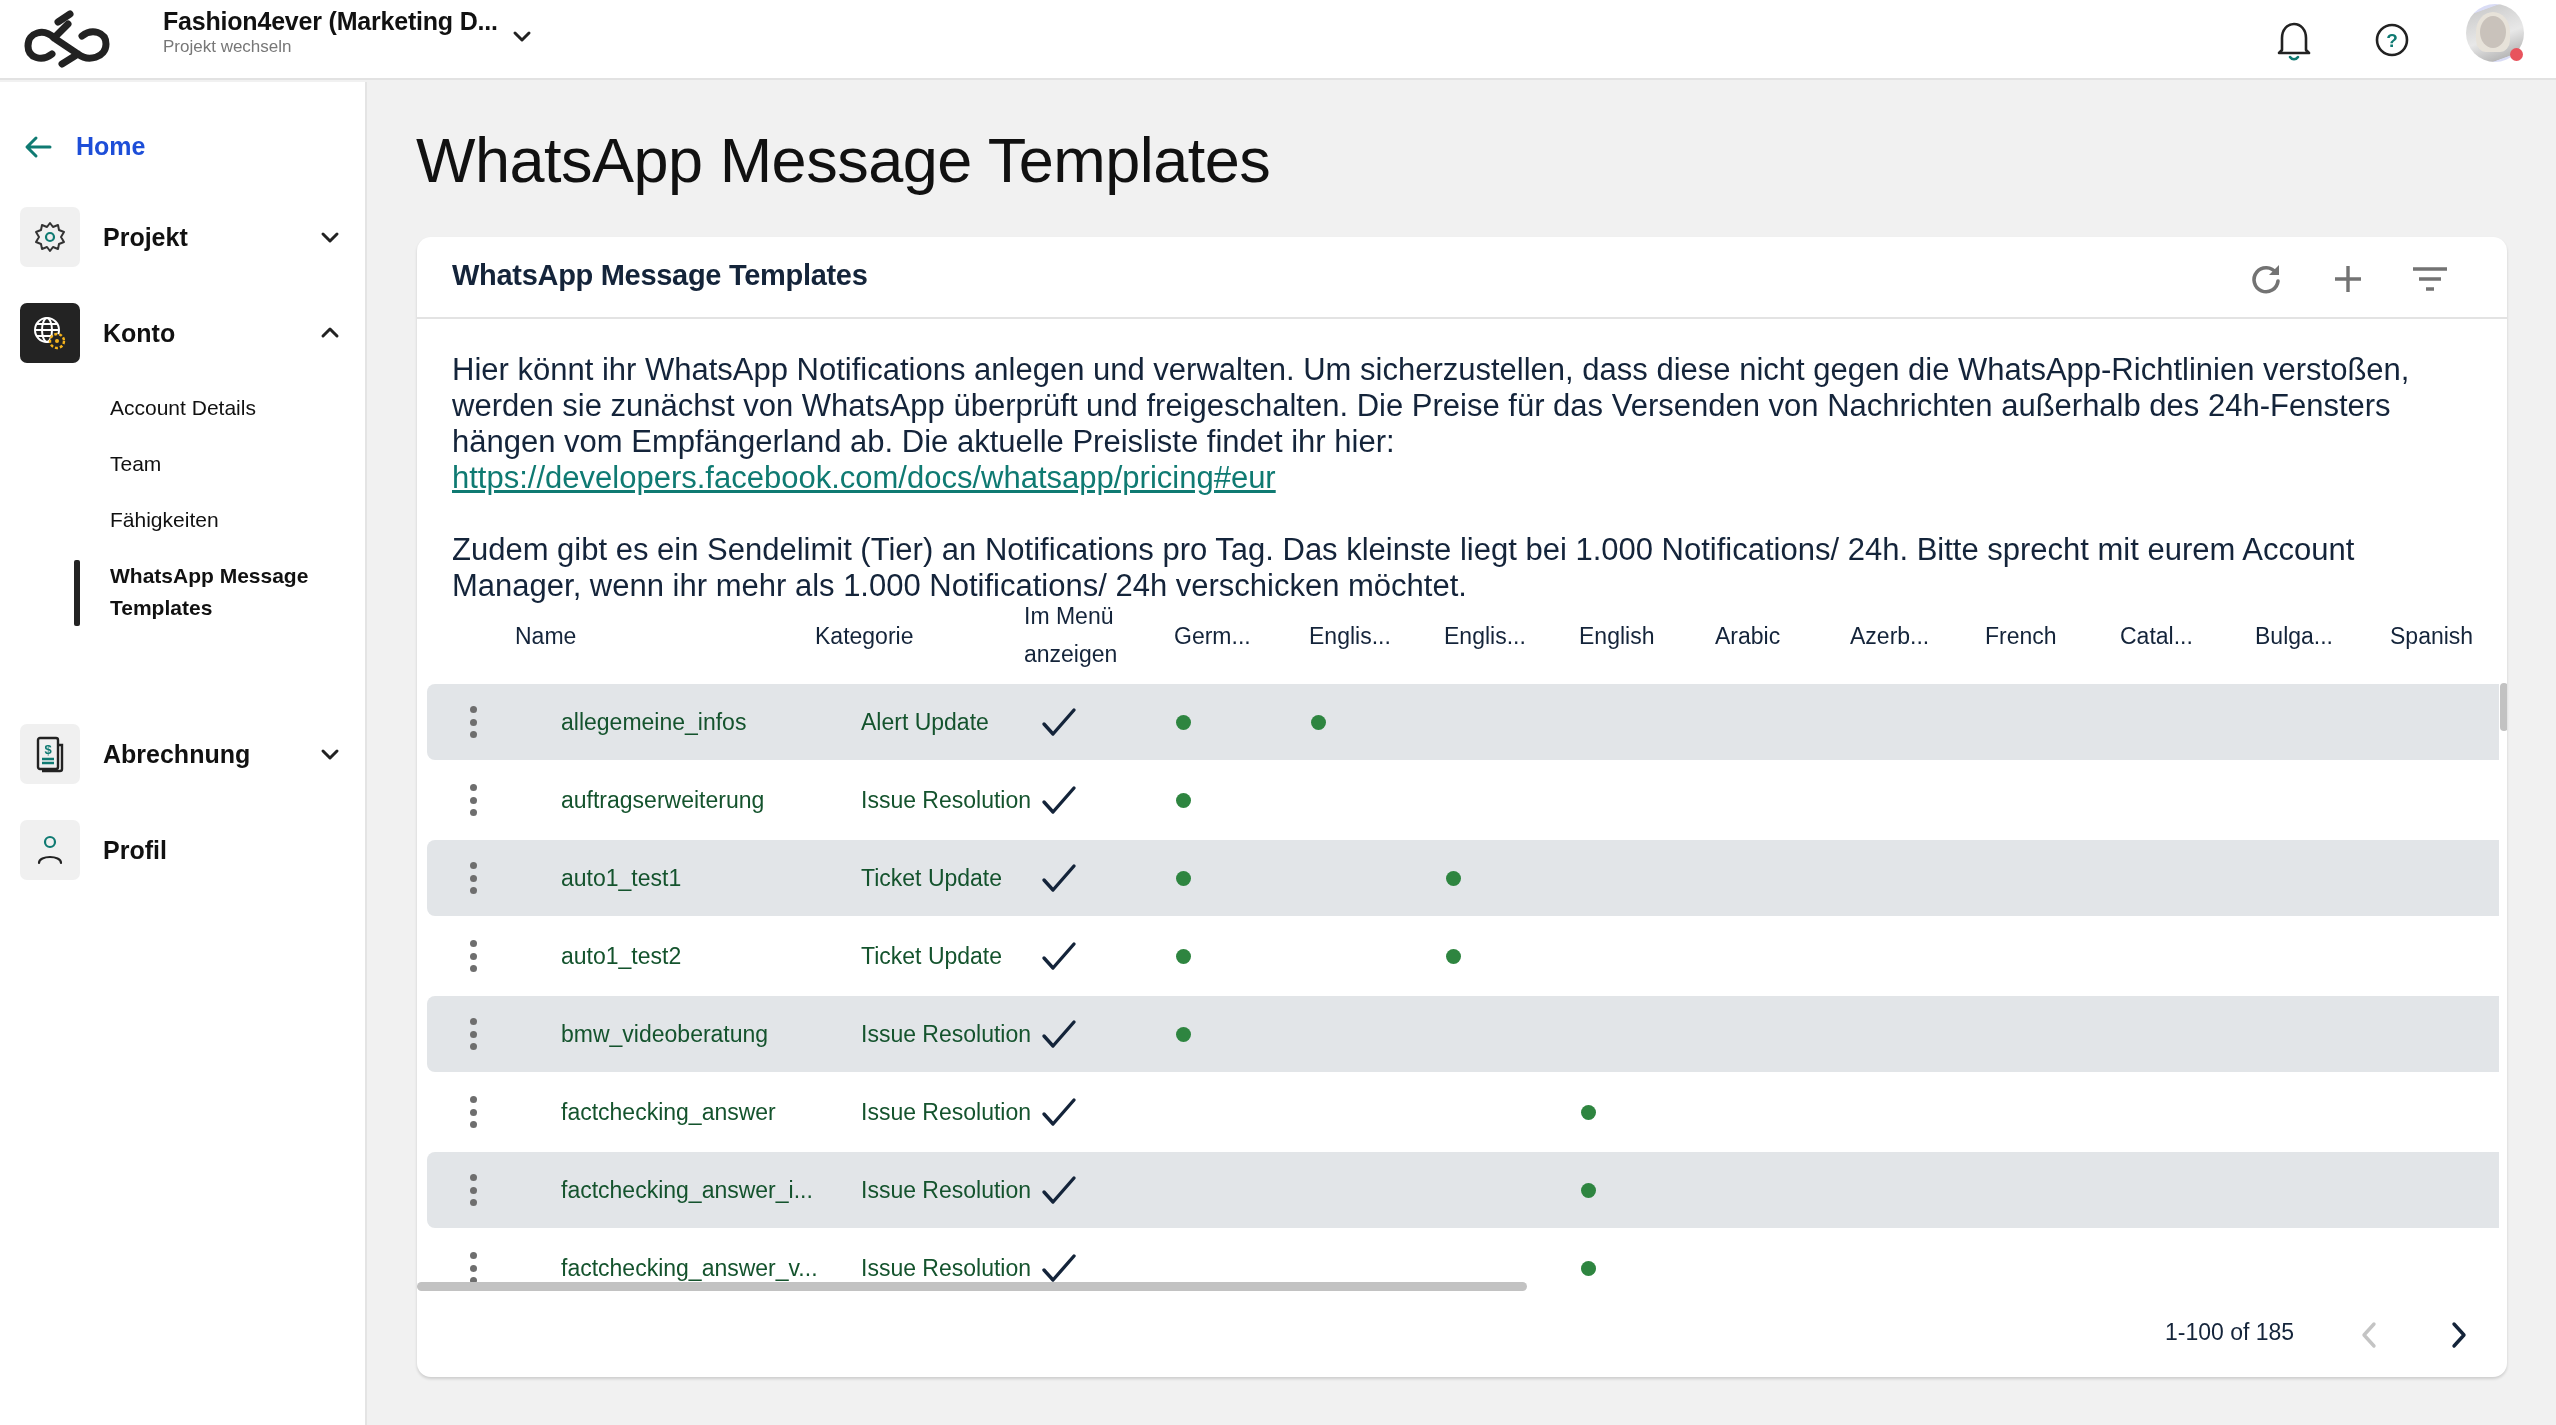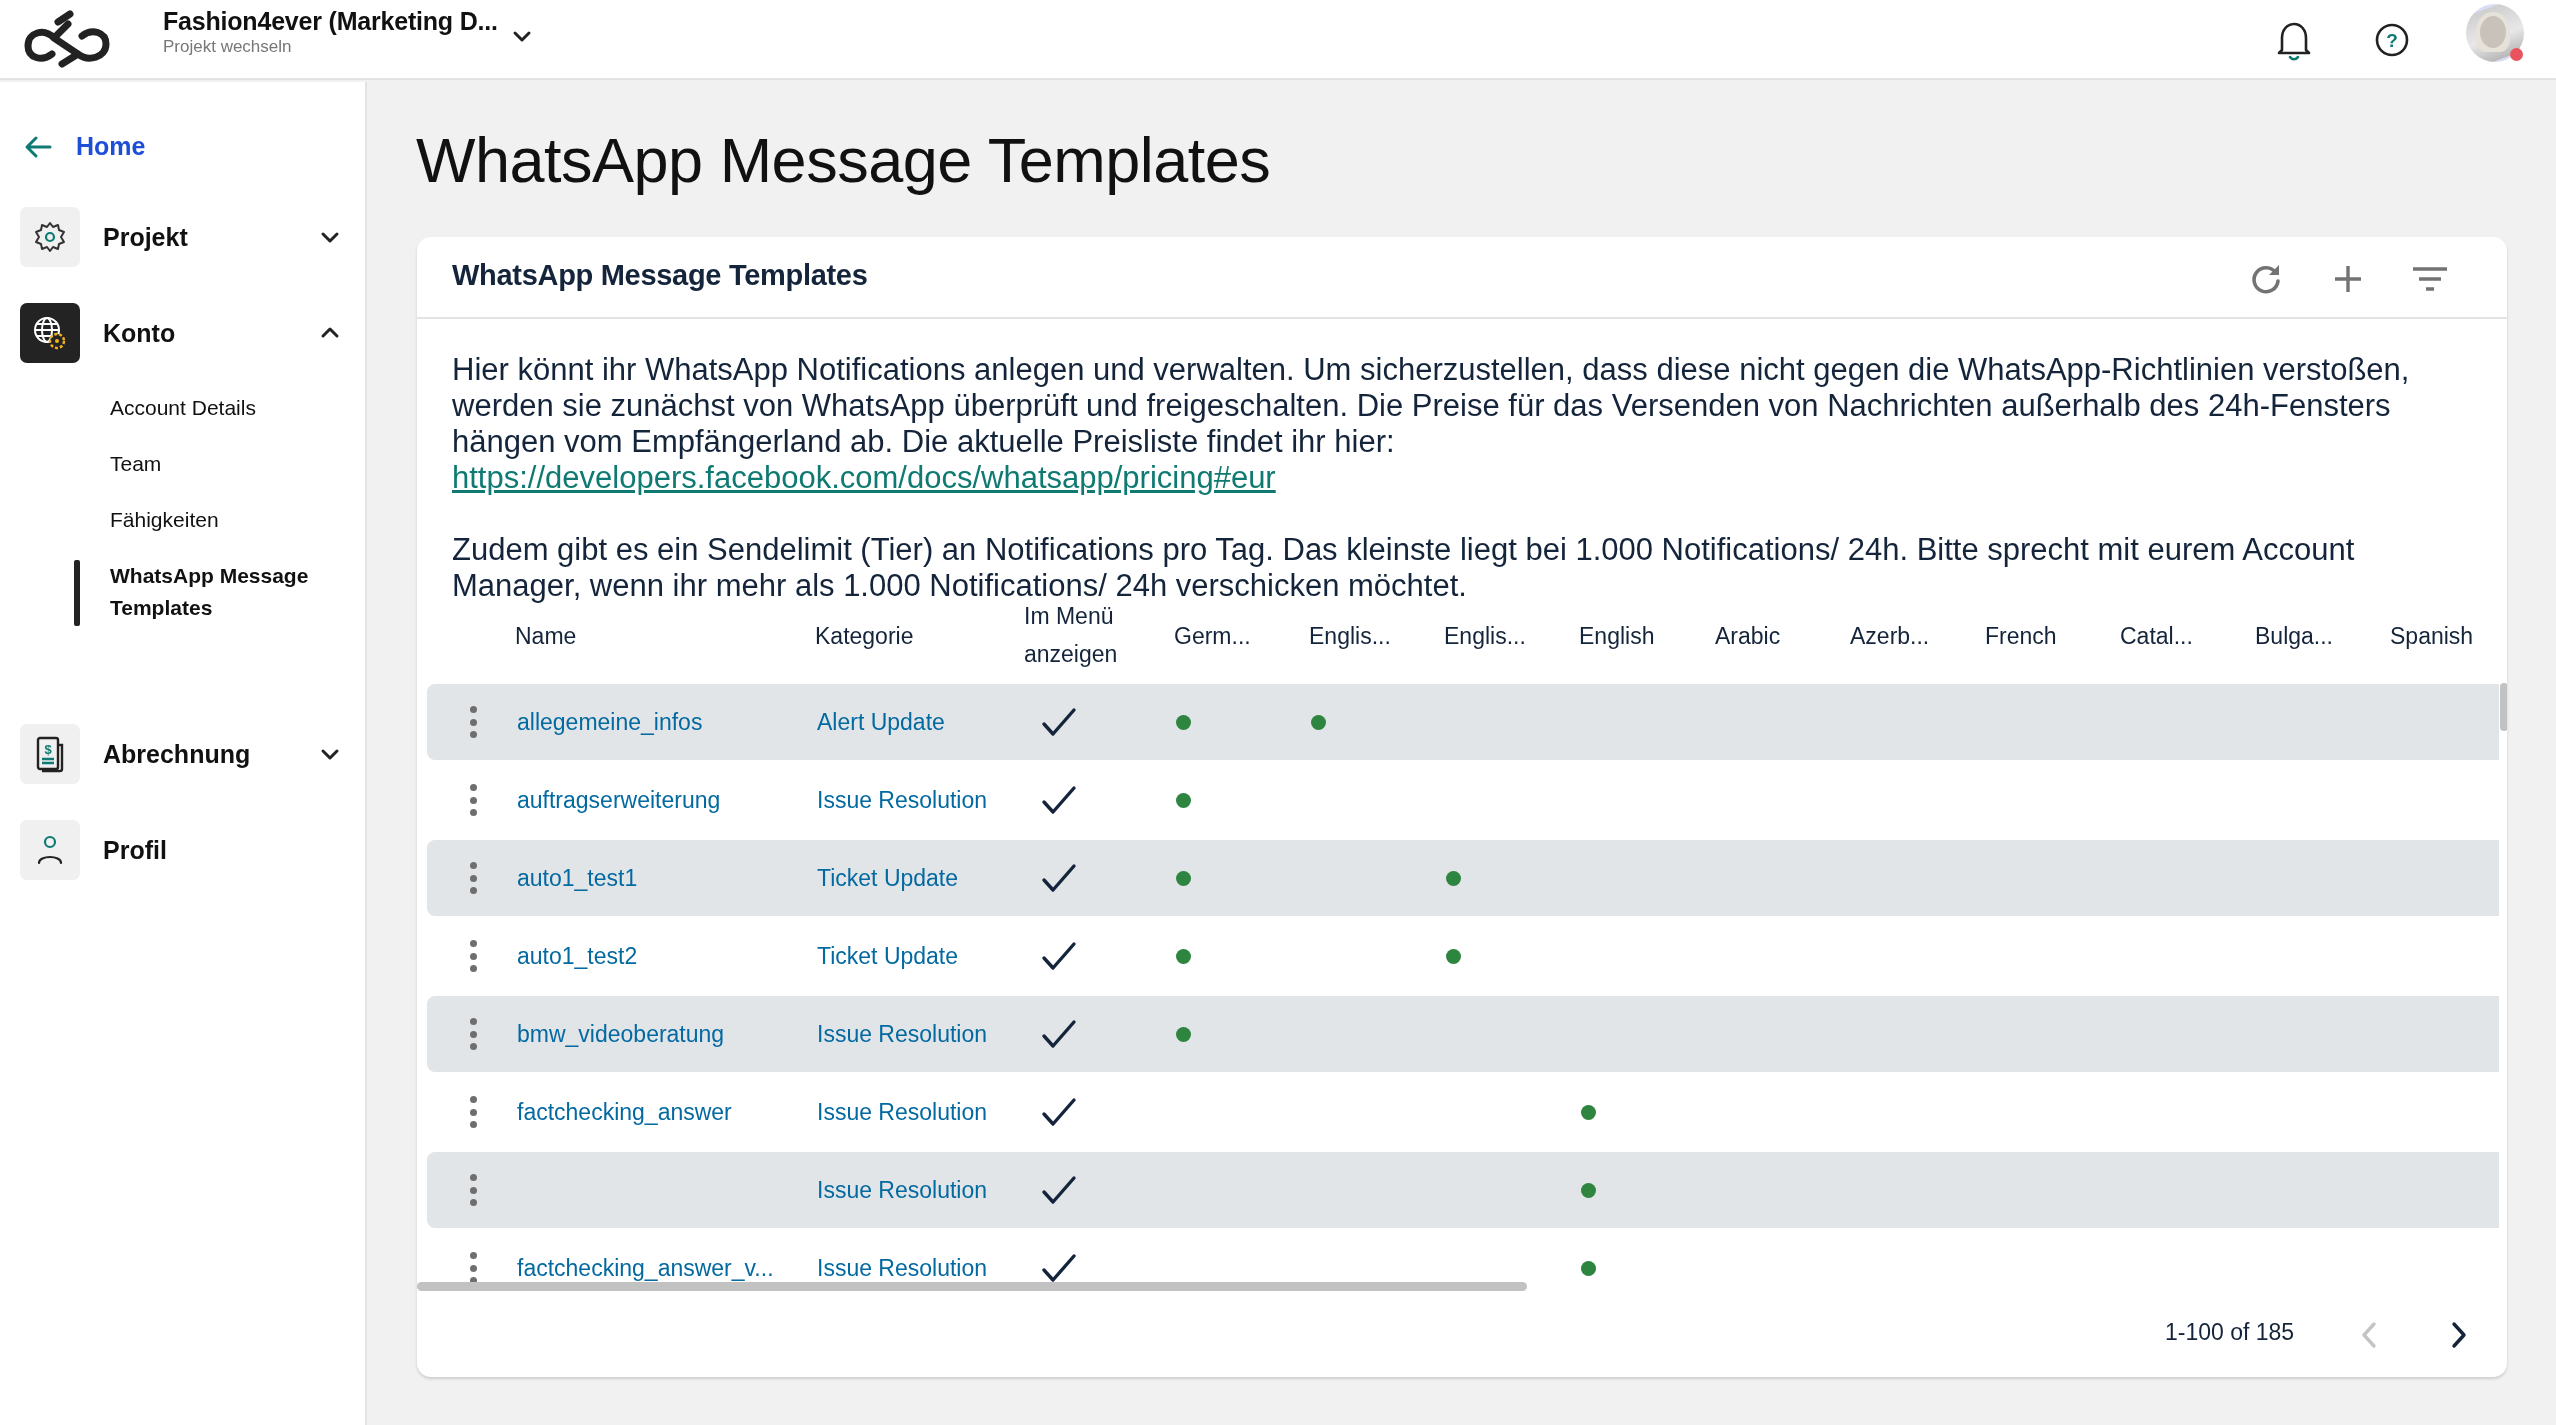--- a/index.html
+++ b/index.html
@@ -40,21 +40,21 @@
   .desc { position: absolute; left: 35px; top: 115px; width: 2010px; font-size: 31px; line-height: 36px; color: #14243a; }
   .desc a { color: #0f7a72; text-decoration: underline; }
   .desc p + p { margin-top: 36px; }
 
   
   .thead { position: absolute; left: 0; top: 360px; width: 2090px; height: 80px; }
   .th { position: absolute; font-size: 23px; color: #14243a; line-height: 38px; }
   .rows { position: absolute; left: 10px; top: 447px; width: 2072px; height: 830px; overflow: hidden; }
   .row { position: absolute; left: 0; width: 2072px; height: 76px; border-radius: 8px 0 0 8px; }
   .row.shaded { background: #e2e5e8; }
-  .cell { position: absolute; top: 0; height: 76px; display: flex; align-items: center; font-size: 23px; color: #0369a1; white-space: nowrap; }
+  .cell { position: absolute; top: 0; height: 76px; display: flex; align-items: center; font-size: 23px; color: #14532d; white-space: nowrap; margin-left: 44px; }
   .kebab { position: absolute; left: 34px; top: 20px; width: 24px; height: 36px; display: flex; flex-direction: column; align-items: center; justify-content: space-between; padding: 2px 0; }
   .kebab span { width: 7px; height: 7px; border-radius: 50%; background: #6e6e6e; display: block; }
   .dot { position: absolute; top: 31px; width: 15px; height: 15px; border-radius: 50%; background: #2e8540; }
   .check { position: absolute; left: 614px; top: 22px; width: 36px; height: 34px; }
   .hscroll { position: absolute; left: 0; top: 1045px; width: 1110px; height: 9px; border-radius: 5px; background: #c2c2c2; }
   .vscroll { position: absolute; left: 2083px; top: 446px; width: 8px; height: 48px; border-radius: 4px; background: #c2c2c2; }
 
   .pager { position: absolute; left: 0; top: 1060px; width: 100%; height: 80px; }
   .pager-text { position: absolute; left: 1748px; top: 22px; font-size: 23px; color: #14243a; }
   .pager-btn { position: absolute; top: 16px; width: 44px; height: 44px; display: flex; align-items: center; justify-content: center; }
@@ -293,20 +293,21 @@
           <path d="M3 18 L12 28 L33 4" fill="none" stroke="#14243a" stroke-width="3.4" stroke-linecap="round" stroke-linejoin="round"></path>
         </svg>
         <div class="dot" style="left: 1154px; background: rgb(46, 133, 64);"></div>
       </div>
       <div class="row shaded" style="top: 468px;">
         <div class="kebab">
           <span></span>
           <span></span>
           <span></span>
         </div>
+        <div class="cell" style="left: 90px;">factchecking_answer_i...</div>
         <div class="cell" style="left: 390px;">Issue Resolution</div>
         <svg class="check" viewBox="0 0 36 34">
           <path d="M3 18 L12 28 L33 4" fill="none" stroke="#14243a" stroke-width="3.4" stroke-linecap="round" stroke-linejoin="round"></path>
         </svg>
         <div class="dot" style="left: 1154px; background: rgb(46, 133, 64);"></div>
       </div>
       <div class="row" style="top: 546px;">
         <div class="kebab">
           <span></span>
           <span></span>

